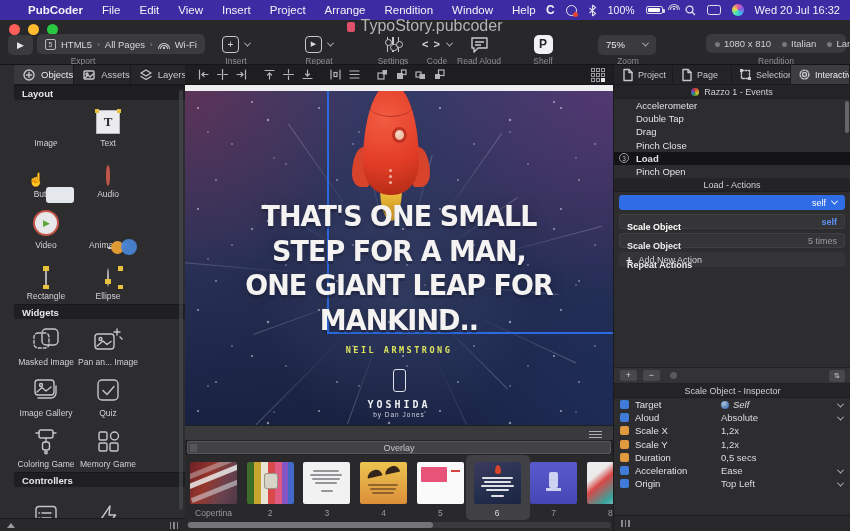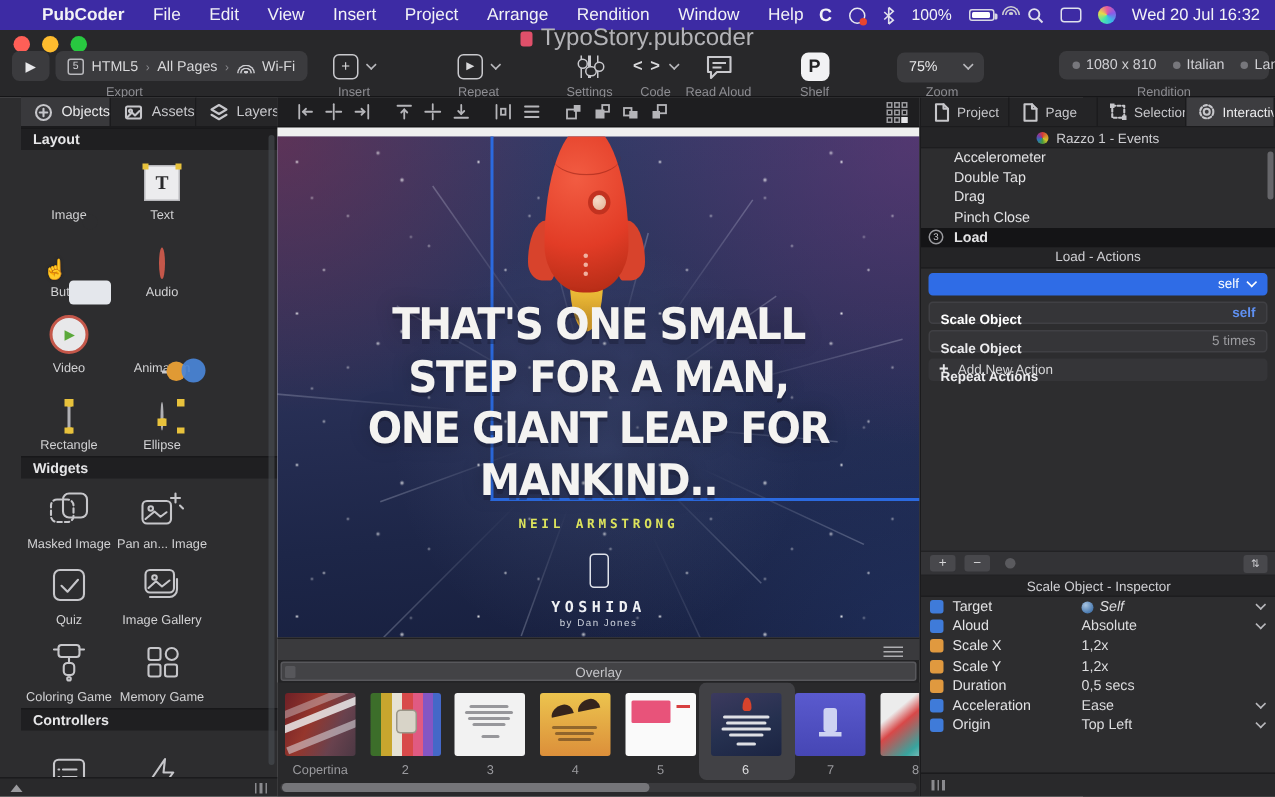--- a/index.html
+++ b/index.html
@@ -458,37 +458,37 @@
                 <rect x="2" y="9" width="19" height="15" rx="3"></rect>
                 <circle cx="7.5" cy="14" r="1.5"></circle>
                 <path d="M4,21 l6,-5 4,3.5 4,-3"></path>
                 <path d="M24,4 v6 M21,7 h6 M27,12 l2,2"></path>
               </svg>
             </span>
             <div class="obj-lbl">Pan an... Image</div>
           </div>
           <div class="obj-cell">
             <span>
-              <svg width="28" height="28" viewBox="0 0 28 28" fill="none" stroke="#c6c6ca" stroke-width="1.4" stroke-linecap="round" stroke-linejoin="round">
-                <rect x="4" y="4" width="20" height="20" rx="4"></rect>
-                <path d="M9,14.5 l4,4 7,-8"></path>
-              </svg>
-            </span>
-            <div class="obj-lbl">Quiz</div>
-          </div>
-          <div class="obj-cell">
-            <span>
               <svg width="30" height="28" viewBox="0 0 30 28" fill="none" stroke="#c6c6ca" stroke-width="1.4" stroke-linecap="round" stroke-linejoin="round">
                 <rect x="4" y="4" width="19" height="15" rx="3"></rect>
                 <circle cx="10" cy="9" r="1.5"></circle>
                 <path d="M6,16 l5,-4.5 4,3.5 5,-4"></path>
                 <path d="M7,22 h13 a5,5 0 0 0 5,-5 v-7"></path>
               </svg>
             </span>
             <div class="obj-lbl">Image Gallery</div>
+          </div>
+          <div class="obj-cell">
+            <span>
+              <svg width="28" height="28" viewBox="0 0 28 28" fill="none" stroke="#c6c6ca" stroke-width="1.4" stroke-linecap="round" stroke-linejoin="round">
+                <rect x="4" y="4" width="20" height="20" rx="4"></rect>
+                <path d="M9,14.5 l4,4 7,-8"></path>
+              </svg>
+            </span>
+            <div class="obj-lbl">Quiz</div>
           </div>
           <div class="obj-cell">
             <span>
               <svg width="28" height="28" viewBox="0 0 28 28" fill="none" stroke="#c6c6ca" stroke-width="1.4" stroke-linecap="round" stroke-linejoin="round">
                 <rect x="7" y="3" width="14" height="8" rx="2"></rect>
                 <path d="M7,6 h-3 M21,6 h3"></path>
                 <path d="M14,11 v4"></path>
                 <rect x="10.5" y="15" width="7" height="8" rx="2.5"></rect>
                 <circle cx="14" cy="25.5" r="1.2"></circle>
               </svg>
@@ -788,20 +788,23 @@
         <div class="ev-row">
           <span>Drag</span>
         </div>
         <div class="ev-row">
           <span>Pinch Close</span>
         </div>
         <div class="ev-row sel">
           <span class="ev-badge">3</span>
           <span>Load</span>
         </div>
+        <div class="ev-row">
+          <span>Pinch Open</span>
+        </div>
         <div class="ev-scroll"></div>
       </div>
     <div class="p-head">
         <span>Load - Actions</span>
       </div>
     <div class="act-area" id="act-area">
         <div class="act-row hl">
           <span class="al">Scale Object</span>
           <span class="av">
             <span>self</span>

